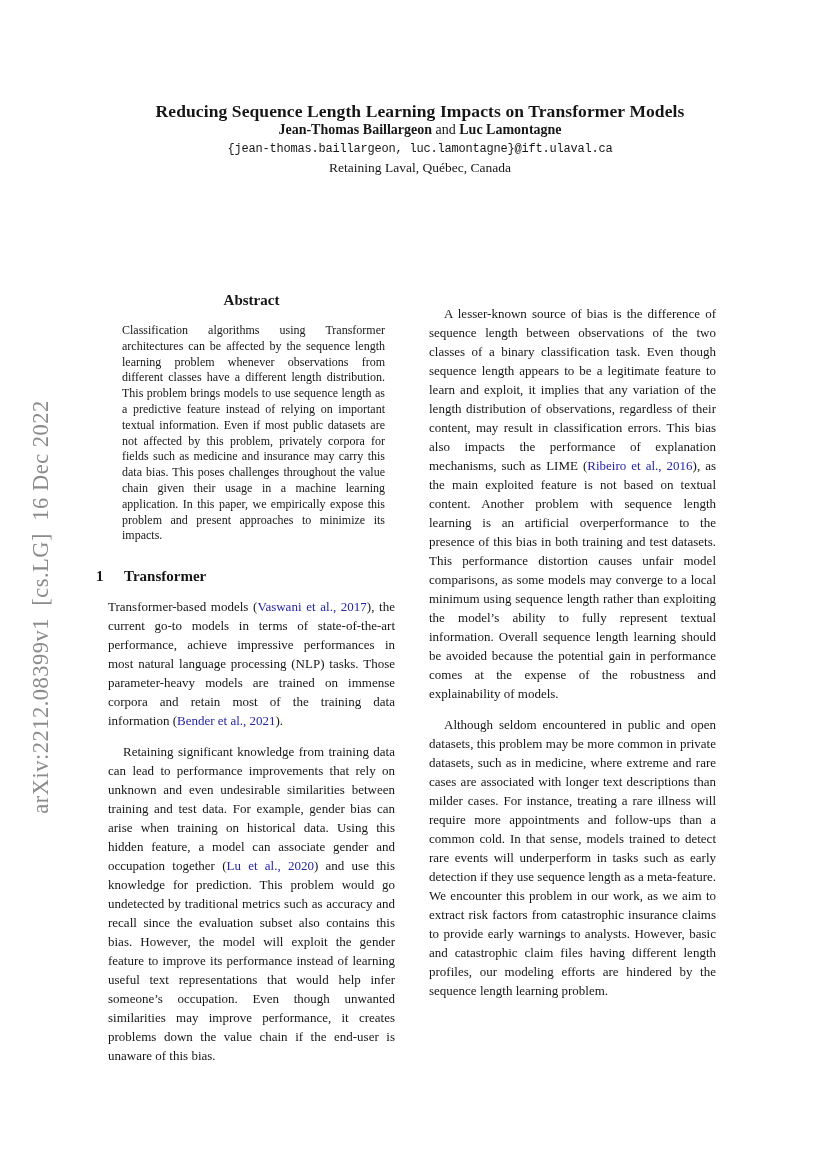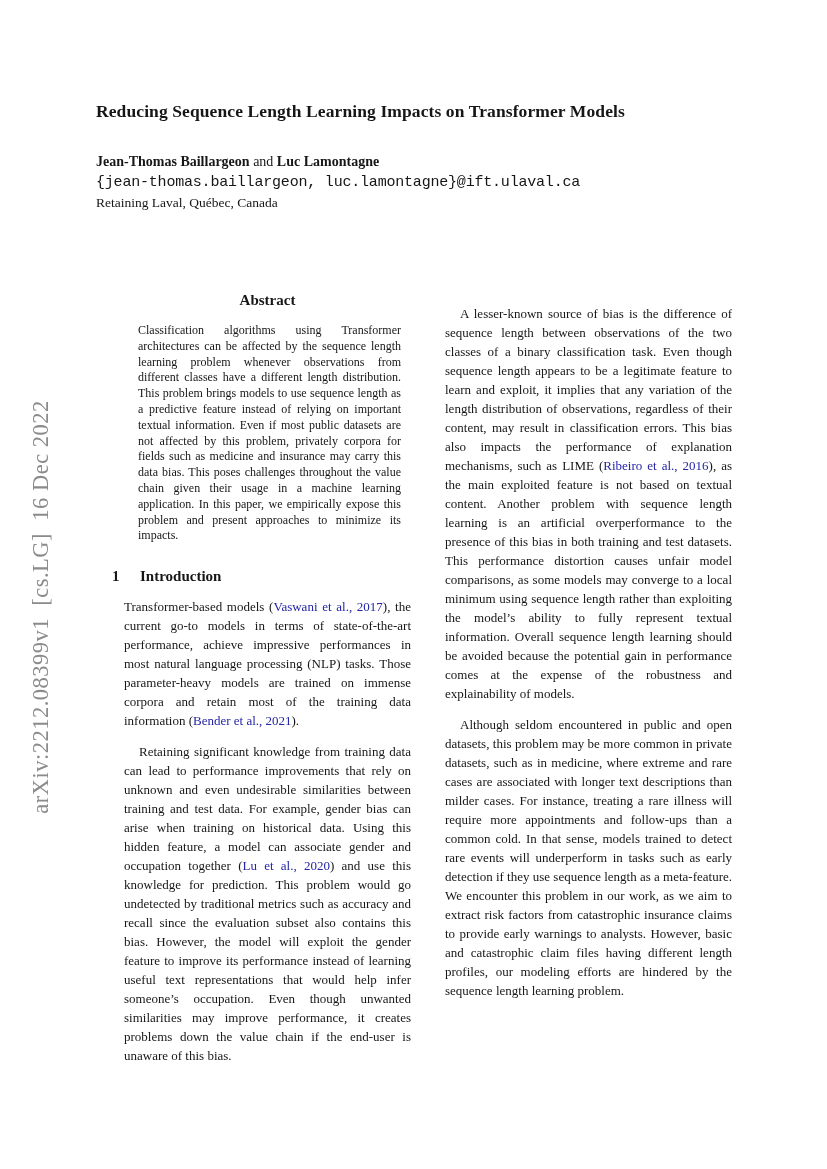--- a/index.html
+++ b/index.html
@@ -22,46 +22,45 @@
     font-size:22.5px;
     letter-spacing:0.5px;
     color:var(--sidebar_text,#8b8b8b);
   }
 
   
   .header {
     position:absolute;
     left:96px; top:0;
     width:648px;
-    text-align:left;
+    text-align:center;
   }
   .title {
     margin:101px 0 0 0;
     font-size:17.5px;
     font-weight:bold;
     letter-spacing:0.1px;
   }
-  .authors { margin-top:32px; font-size:14px; }
+  .authors { font-size:14px; }
   .authors .bold { font-weight:bold; }
   .email {
     margin-top:4px;
     font-family:"Liberation Mono", monospace;
-    font-size:15px;
+    font-size:12px;
     letter-spacing:-0.2px;
   }
   .affiliation { margin-top:4px; font-size:13.5px; }
 
   
   .columns {
     position:absolute;
     left:96px; top:292px;
     width:648px;
     display:flex;
     gap:10px;
-    justify-content:flex-end;
   }
   .col { width:311px; }
 
   .abstract-heading {
     margin:0 0 14px 0;
     text-align:center;
     font-size:15px;
     font-weight:bold;
   }
   .abstract-body {
@@ -108,21 +107,21 @@
 
     <div class="col col-left">
       <section>
         <h2 class="abstract-heading">Abstract</h2>
         <p class="abstract-body">Classification algorithms using Transformer architectures can be affected by the sequence length learning problem whenever observations from different classes have a different length distribution. This problem brings models to use sequence length as a predictive feature instead of relying on important textual information. Even if most public datasets are not affected by this problem, privately corpora for fields such as medicine and insurance may carry this data bias. This poses challenges throughout the value chain given their usage in a machine learning application. In this paper, we empirically expose this problem and present approaches to minimize its impacts.</p>
       </section>
 
       <section>
         <h3 class="sec-heading">
           <span class="sec-num">1</span>
-          <span class="sec-title">Introduction</span>
+          <span class="sec-title">Transformer</span>
         </h3>
         <p class="body-par"><span>Transformer-based models (</span><span class="cite">Vaswani et al., 2017</span><span>), the current go-to models in terms of state-of-the-art performance, achieve impressive performances in most natural language processing (NLP) tasks. Those parameter-heavy models are trained on immense corpora and retain most of the training data information (</span><span class="cite">Bender et al., 2021</span><span>).</span></p>
         <p class="body-par indent"><span>Retaining significant knowledge from training data can lead to performance improvements that rely on unknown and even undesirable similarities between training and test data. For example, gender bias can arise when training on historical data. Using this hidden feature, a model can associate gender and occupation together (</span><span class="cite">Lu et al., 2020</span><span>) and use this knowledge for prediction. This problem would go undetected by traditional metrics such as accuracy and recall since the evaluation subset also contains this bias. However, the model will exploit the gender feature to improve its performance instead of learning useful text representations that would help infer someone’s occupation. Even though unwanted similarities may improve performance, it creates problems down the value chain if the end-user is unaware of this bias.</span></p>
       </section>
     </div>
 
     <div class="col col-right">
       <p class="body-par indent"><span>A lesser-known source of bias is the difference of sequence length between observations of the two classes of a binary classification task. Even though sequence length appears to be a legitimate feature to learn and exploit, it implies that any variation of the length distribution of observations, regardless of their content, may result in classification errors. This bias also impacts the performance of explanation mechanisms, such as LIME (</span><span class="cite">Ribeiro et al., 2016</span><span>), as the main exploited feature is not based on textual content. Another problem with sequence length learning is an artificial overperformance to the presence of this bias in both training and test datasets. This performance distortion causes unfair model comparisons, as some models may converge to a local minimum using sequence length rather than exploiting the model’s ability to fully represent textual information. Overall sequence length learning should be avoided because the potential gain in performance comes at the expense of the robustness and explainability of models.</span></p>
       <p class="body-par indent"><span>Although seldom encountered in public and open datasets, this problem may be more common in private datasets, such as in medicine, where extreme and rare cases are associated with longer text descriptions than milder cases. For instance, treating a rare illness will require more appointments and follow-ups than a common cold. In that sense, models trained to detect rare events will underperform in tasks such as early detection if they use sequence length as a meta-feature. We encounter this problem in our work, as we aim to extract risk factors from catastrophic insurance claims to provide early warnings to analysts. However, basic and catastrophic claim files having different length profiles, our modeling efforts are hindered by the sequence length learning problem.</span></p>
     </div>

